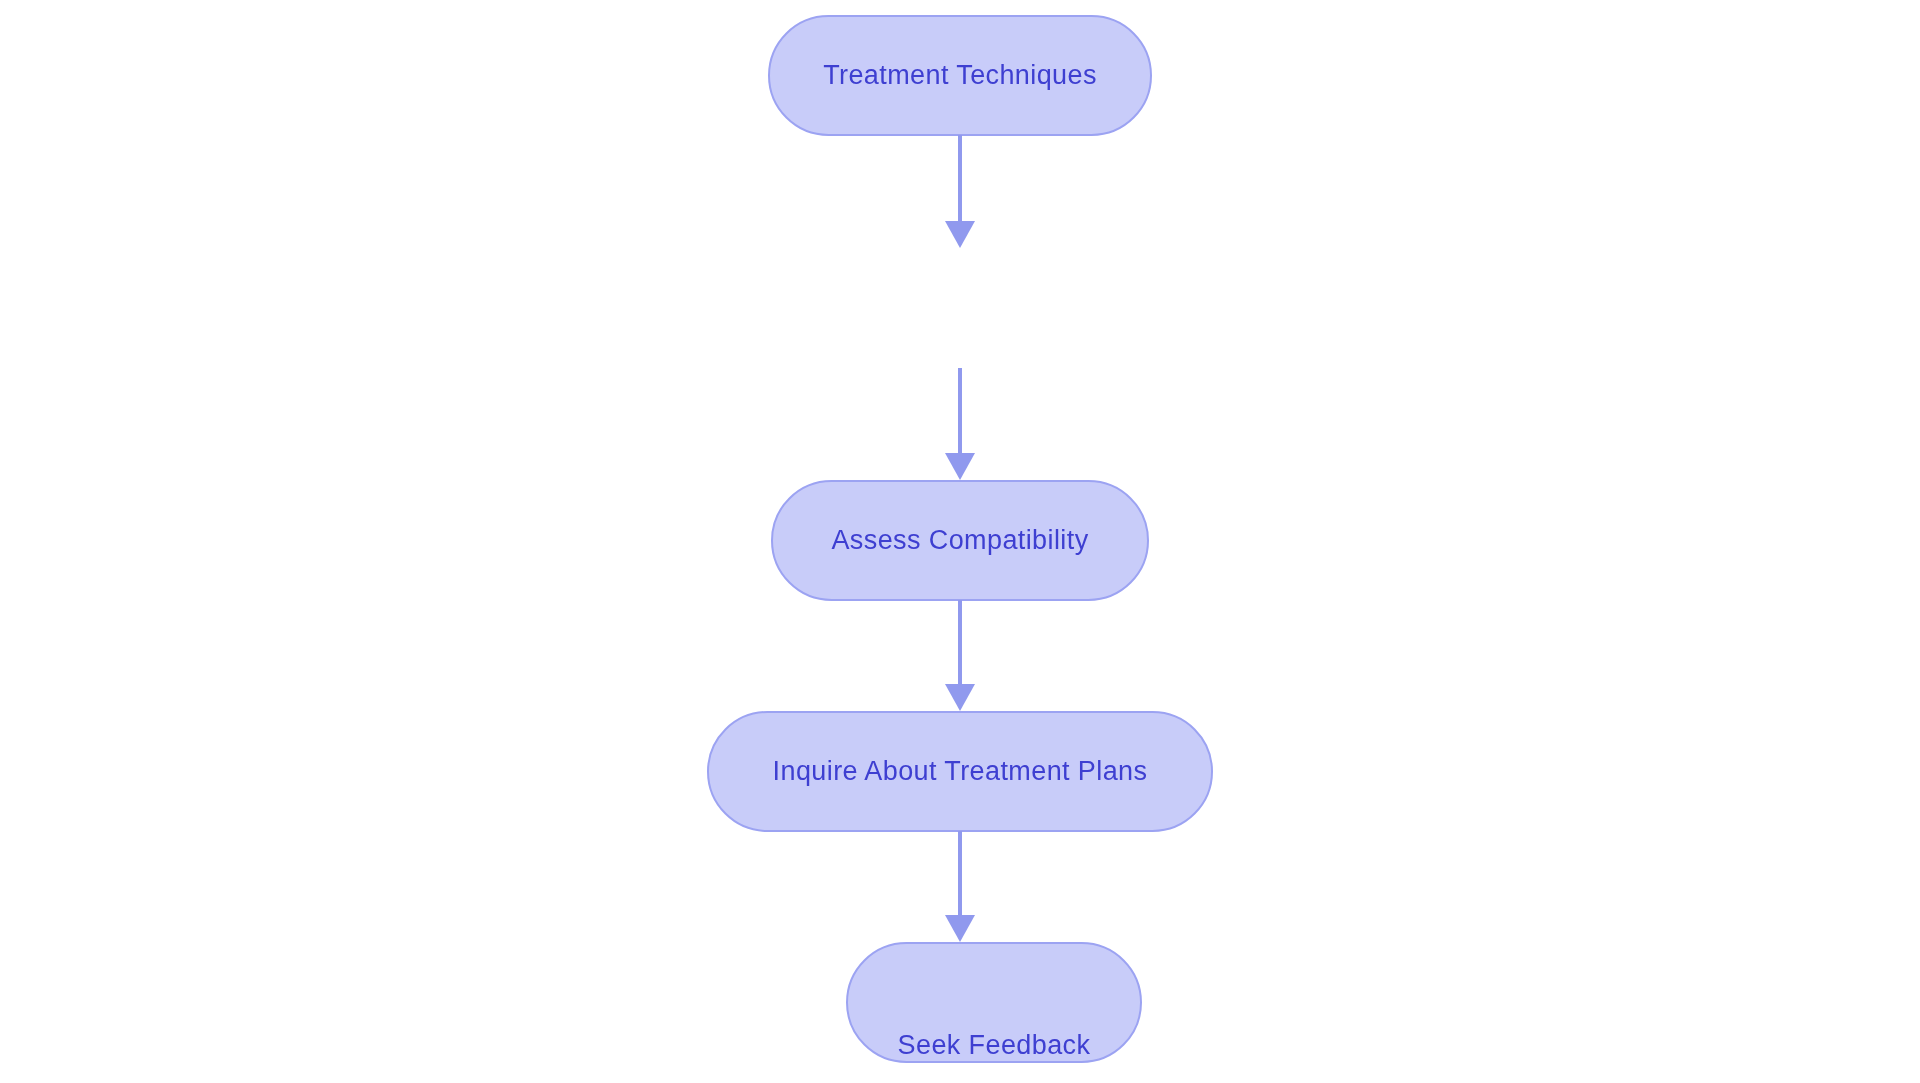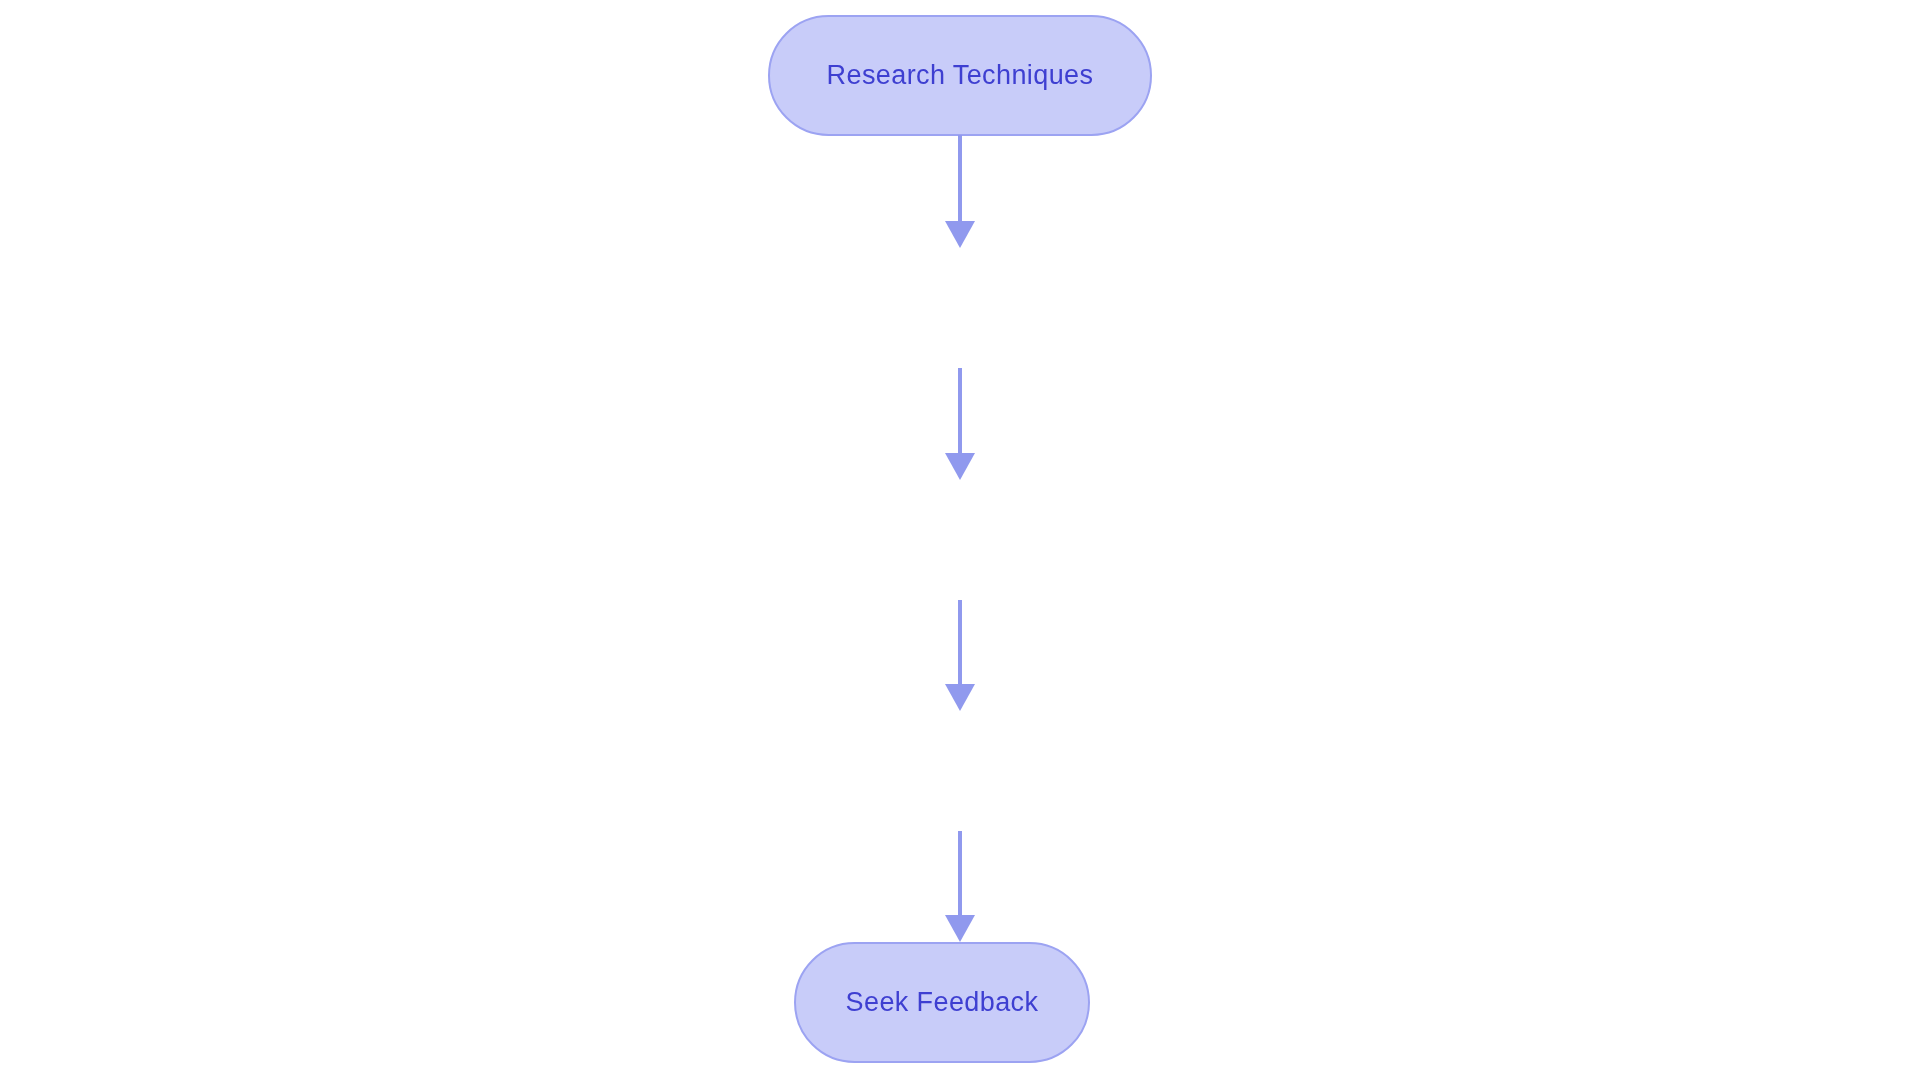--- a/index.html
+++ b/index.html
@@ -47,51 +47,57 @@
     height: 0;
     border-left: 15px solid transparent;
     border-right: 15px solid transparent;
     border-top: 27px solid var(--arrow, #9099ee);
   }
   
   .n0 { left: 768px; top: 15px;  width: 384px; }
   .n1 { left: 786px; top: 248px; width: 348px; }
   .n2 { left: 771px; top: 480px; width: 378px; }
   .n3 { left: 707px; top: 711px; width: 506px; }
-  .n4 { left: 794px; top: 942px; width: 296px; }
+  .n4 { left: 846px; top: 942px; width: 296px; align-items: flex-end; }
   
   .l0 { left: 958px; top: 135px; height: 87px; }
   .h0 { left: 945px; top: 221px; }
   .l1 { left: 958px; top: 368px; height: 86px; }
   .h1 { left: 945px; top: 453px; }
   .l2 { left: 958px; top: 600px; height: 85px; }
   .h2 { left: 945px; top: 684px; }
   .l3 { left: 958px; top: 831px; height: 85px; }
   .h3 { left: 945px; top: 915px; }
 </style>
 </head>
 <body>
 
 <div class="canvas">
 
   <div class="node n0">
-    <span class="node-label">Research Techniques</span>
+    <span class="node-label">Treatment Techniques</span>
   </div>
 
   <div class="edge-line l0"></div>
   <div class="edge-head h0"></div>
 
 
   <div class="edge-line l1"></div>
   <div class="edge-head h1"></div>
 
+  <div class="node n2">
+    <span class="node-label">Assess Compatibility</span>
+  </div>
 
   <div class="edge-line l2"></div>
   <div class="edge-head h2"></div>
 
+  <div class="node n3">
+    <span class="node-label">Inquire About Treatment Plans</span>
+  </div>
 
   <div class="edge-line l3"></div>
   <div class="edge-head h3"></div>
 
   <div class="node n4">
     <span class="node-label">Seek Feedback</span>
   </div>
 
 </div>
 

